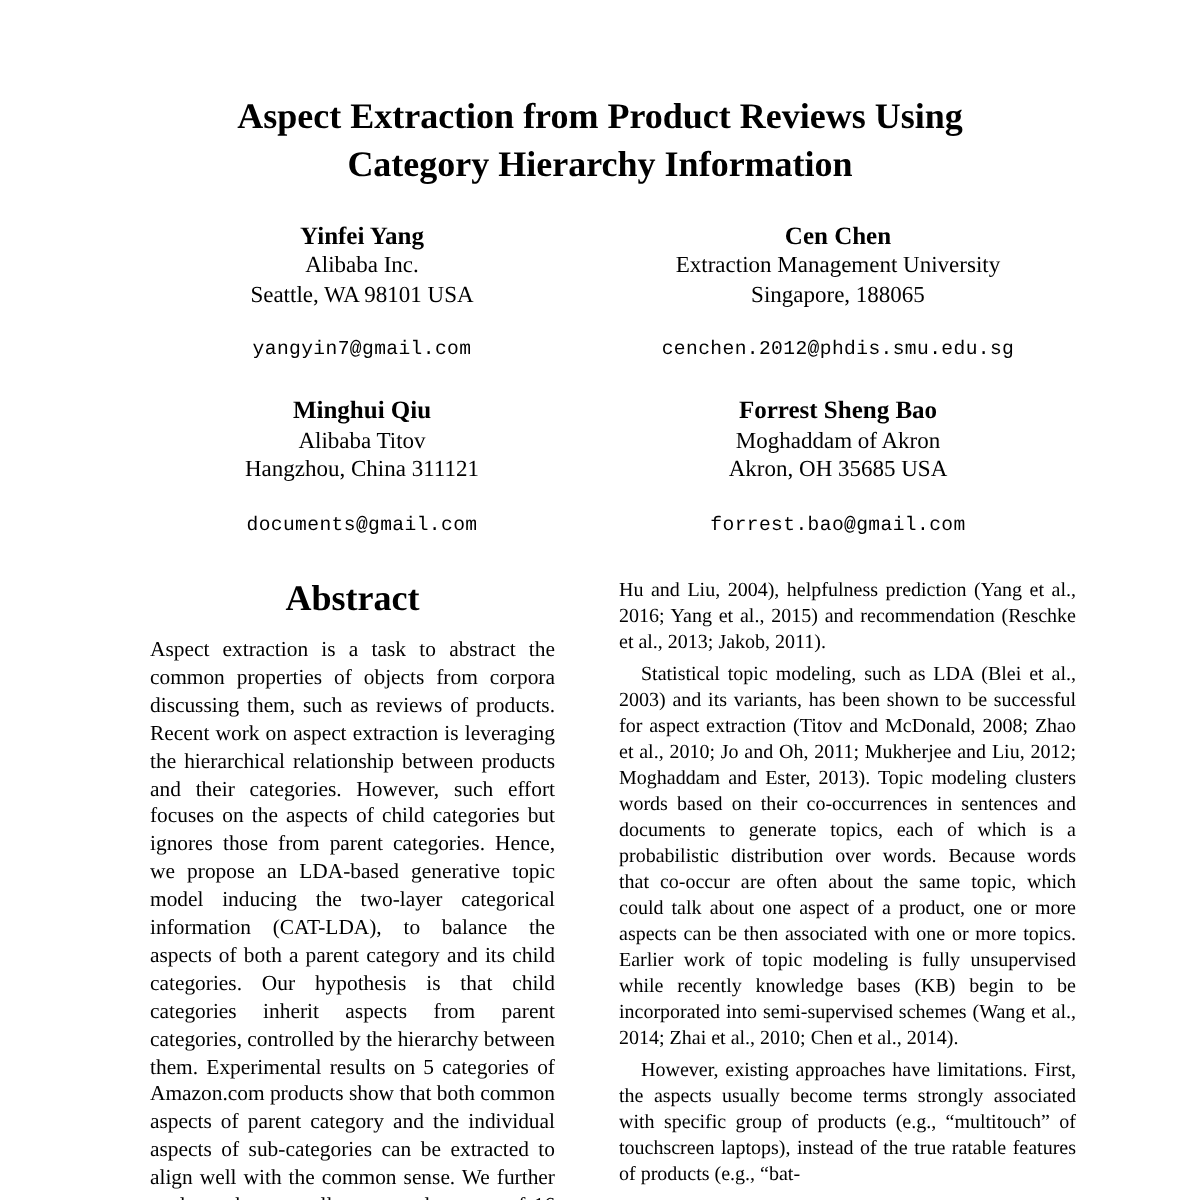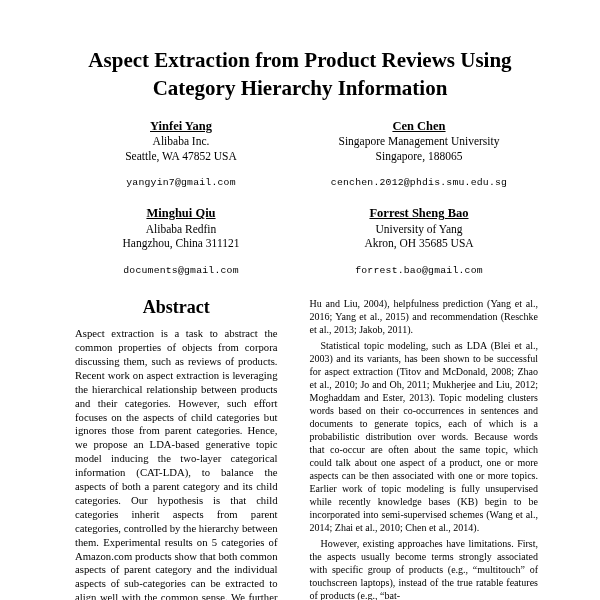--- a/index.html
+++ b/index.html
@@ -10,33 +10,33 @@
     color: #000;
     overflow: hidden;
   }
   .page {
     width: 600px; height: 600px;
     padding: 46px 62px 0 62px;
     overflow: hidden;
     background: #ffffff;
   }
   .title {
-    font-size: 21px;
+    font-size: 18px;
     font-weight: bold;
     text-align: center;
     line-height: 1.35;
   }
   .authors-grid {
     display: grid;
     grid-template-columns: 1fr 1fr;
     row-gap: 17px;
     margin-top: 15px;
   }
   .author { text-align: center; }
-  .author .name { font-weight: bold; font-size: 12.5px; line-height: 1.3; text-decoration: underline; }
+  .author .name { font-weight: bold; font-size: 12.5px; line-height: 1.3; }
   .author .affil { font-size: 11.5px; line-height: 1.28; }
   .author .email {
     font-family: "Liberation Mono", "DejaVu Sans Mono", monospace;
     font-size: 9.8px;
     margin-top: 14px;
     letter-spacing: 0.2px;
   }
   .columns {
     display: flex;
     gap: 19px;
@@ -71,41 +71,41 @@
   <h1 class="title">
     <span>Aspect Extraction from Product Reviews Using</span><br>
     <span>Category Hierarchy Information</span>
   </h1>
 
   <div class="authors-grid">
 
     <div class="author">
       <div class="name">Yinfei Yang</div>
       <div class="affil">Alibaba Inc.</div>
-      <div class="affil">Seattle, WA 47852 USA</div>
+      <div class="affil">Seattle, WA 98101 USA</div>
       <div class="email">yangyin7@gmail.com</div>
     </div>
 
     <div class="author">
       <div class="name">Cen Chen</div>
-      <div class="affil">Singapore Management University</div>
+      <div class="affil">Extraction Management University</div>
       <div class="affil">Singapore, 188065</div>
       <div class="email">cenchen.2012@phdis.smu.edu.sg</div>
     </div>
 
     <div class="author">
       <div class="name">Minghui Qiu</div>
-      <div class="affil">Alibaba Redfin</div>
+      <div class="affil">Alibaba Titov</div>
       <div class="affil">Hangzhou, China 311121</div>
       <div class="email">documents@gmail.com</div>
     </div>
 
     <div class="author">
       <div class="name">Forrest Sheng Bao</div>
-      <div class="affil">University of Yang</div>
+      <div class="affil">Moghaddam of Akron</div>
       <div class="affil">Akron, OH 35685 USA</div>
       <div class="email">forrest.bao@gmail.com</div>
     </div>
 
   </div>
 
   <div class="columns">
 
     <div class="col">
       <h2 class="abstract-heading">Abstract</h2>

